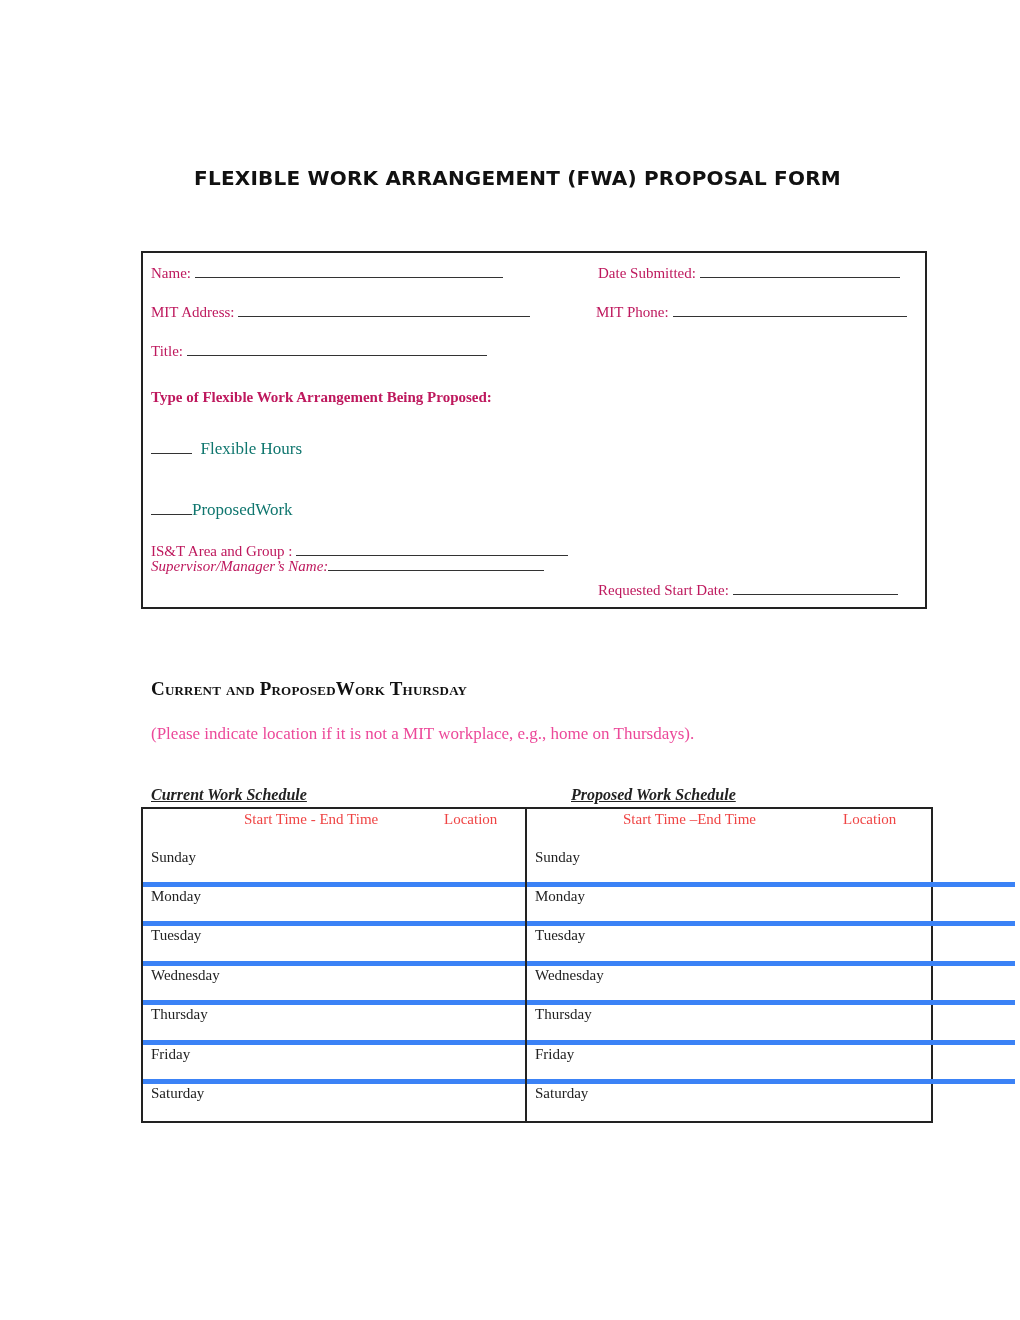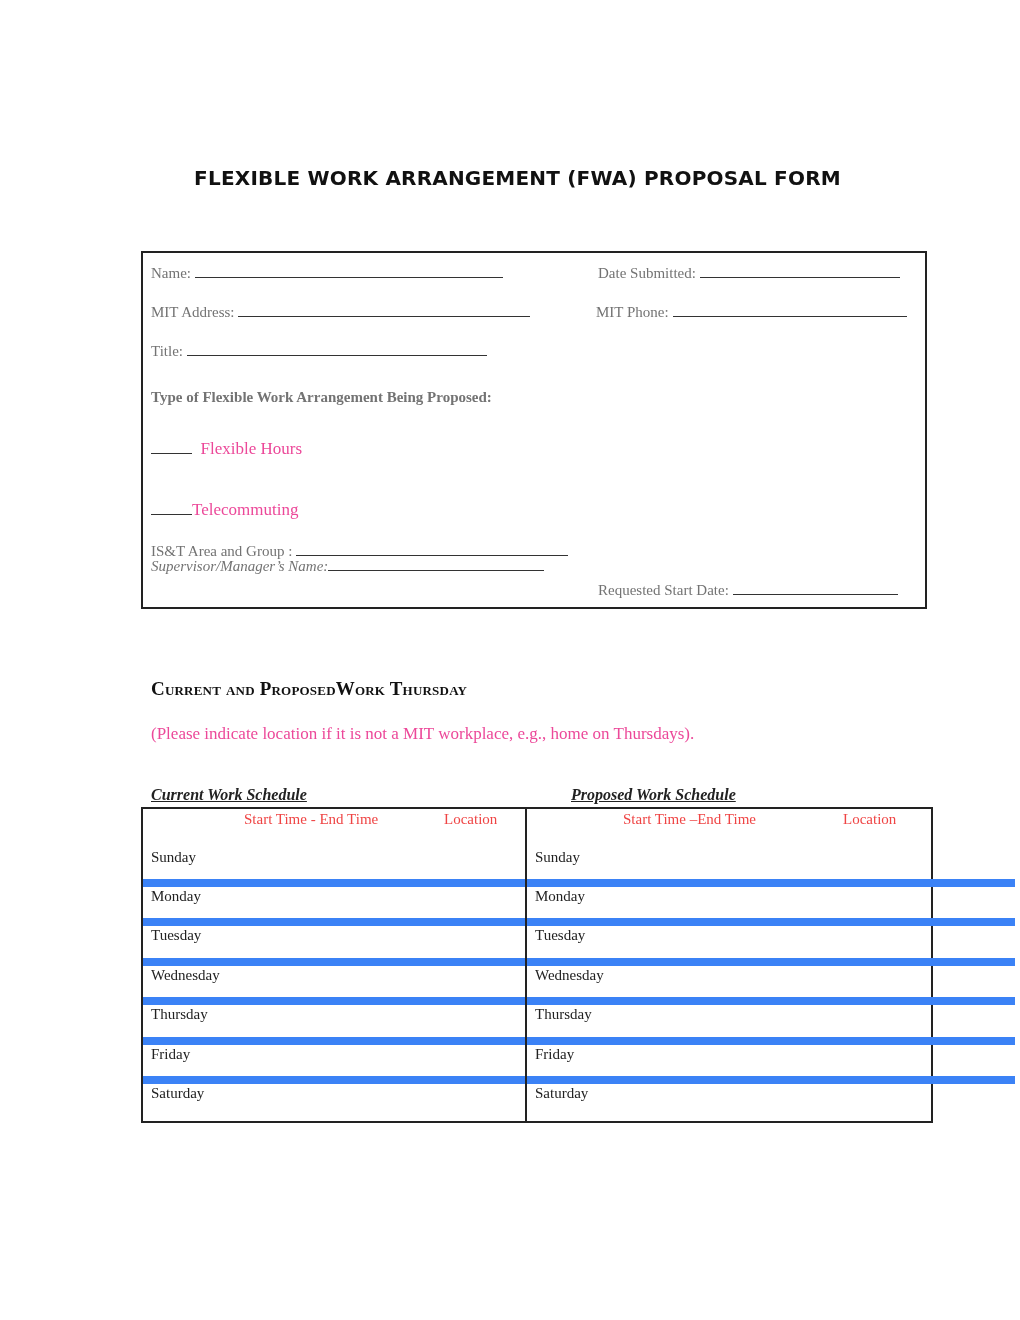--- a/index.html
+++ b/index.html
@@ -1,32 +1,32 @@
 <!DOCTYPE html>
 <html><head>
 <meta charset="utf-8">
 <style>
   html, body { margin:0; padding:0; background:#ffffff; }
   body { width:1020px; height:1320px; position:relative; font-family:"Liberation Serif", serif; color:#111; overflow:hidden; }
   .abs { position:absolute; white-space:nowrap; }
   .title { left:0; width:1035px; top:166px; text-align:center; font-family:"DejaVu Sans", sans-serif; font-weight:bold; font-size:20px; letter-spacing:0.2px; color:#111; }
   .box { position:absolute; left:141px; top:251px; width:782px; height:354px; border:2px solid #222; }
-  .f { font-size:15px; color:#737373; }
+  .f { font-size:15px; color:#be185d; }
   .line { display:inline-block; border-bottom:1px solid #333; height:14px; vertical-align:baseline; margin-left:4px; }
   .bold { font-weight:bold;margin-top:8px; }
-  .big { font-size:17px; color:#ec4899;text-align:center; }
+  .big { font-size:17px; color:#0f766e;text-align:center; }
   .blank { display:inline-block; border-bottom:1px solid #333; height:14px; width:41px; vertical-align:baseline; }
   .sec-title { left:151px; top:678px; font-weight:bold; font-size:19px; color:#111; font-variant:small-caps; letter-spacing:0.2px; }
   .note { left:151px; top:724px; font-size:17px; color:#ec4899; }
   .tbl-h { top:786px; font-size:16px; font-weight:bold; font-style:italic; text-decoration:underline; color:#222; }
   .tbl { position:absolute; left:141px; top:807px; width:788px; height:312px; border:2px solid #222; }
   .col { position:absolute; top:0; height:100%; }
   .col.left { left:0; width:382px; border-right:2px solid #222; }
   .col.right { left:384px; width:488px; }
-  .row { position:absolute; left:0; width:100%; border-bottom:8px solid #3b82f6; box-sizing:border-box; }
+  .row { position:absolute; left:0; width:100%; border-bottom:5px solid #3b82f6; box-sizing:border-box; }
   .row.last { border-bottom:none; }
   .cell-txt { position:absolute; left:8px; font-size:15px; color:#222; }
   .hdr { position:absolute; top:2px; font-size:15px; color:#ef4444; white-space:nowrap; }
 </style>
 </head>
 <body>
 
 <div class="abs title">FLEXIBLE WORK ARRANGEMENT (FWA) PROPOSAL FORM</div>
 
 <div class="box"></div>
@@ -36,21 +36,21 @@
 
 <div class="abs f" style="left:151px;top:302px;"><span>MIT Address:</span><span class="line" style="width:292px;"></span></div>
 <div class="abs f" style="left:596px;top:302px;"><span>MIT Phone:</span><span class="line" style="width:234px;"></span></div>
 
 <div class="abs f" style="left:151px;top:341px;"><span>Title:</span><span class="line" style="width:300px;"></span></div>
 
 <div class="abs f bold" style="left:151px;top:381px;">Type of Flexible Work Arrangement Being Proposed:</div>
 
 <div class="abs big" style="left:151px;top:439px;"><span class="blank"></span>&nbsp;&nbsp;<span>Flexible Hours</span></div>
 
-<div class="abs big" style="left:151px;top:500px;"><span class="blank"></span><span>Telecommuting</span></div>
+<div class="abs big" style="left:151px;top:500px;"><span class="blank"></span><span>ProposedWork</span></div>
 
 <div class="abs f" style="left:151px;top:541px;"><span>IS&amp;T Area and Group :</span><span class="line" style="width:272px;"></span></div>
 
 <div class="abs f" style="left:151px;top:556px;font-style:italic;"><span>Supervisor/Manager’s Name:</span><span class="line" style="width:216px;margin-left:0;"></span></div>
 <div class="abs f" style="left:598px;top:580px;"><span>Requested Start Date:</span><span class="line" style="width:165px;"></span></div>
 
 <div class="abs sec-title">Current and ProposedWork Thursday</div>
 <div class="abs note">(Please indicate location if it is not a MIT workplace, e.g., home on Thursdays).</div>
 
 <div class="abs tbl-h" style="left:151px;">Current Work Schedule</div>

